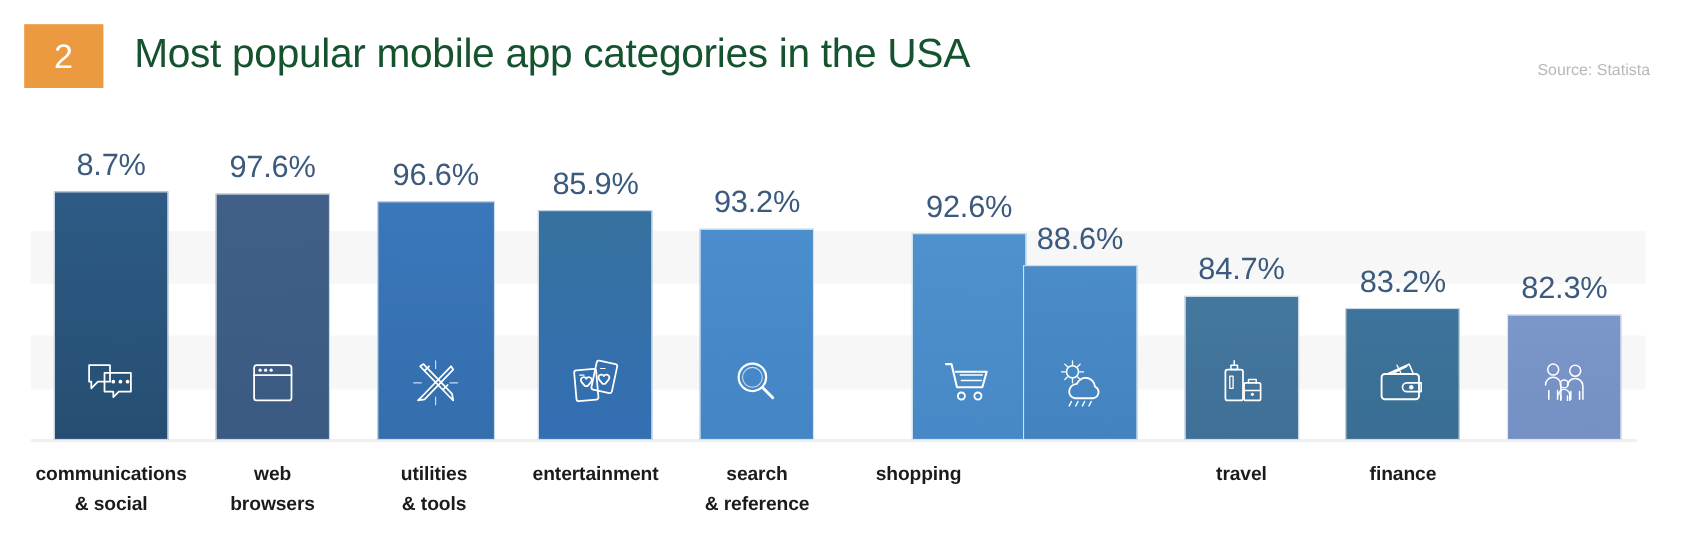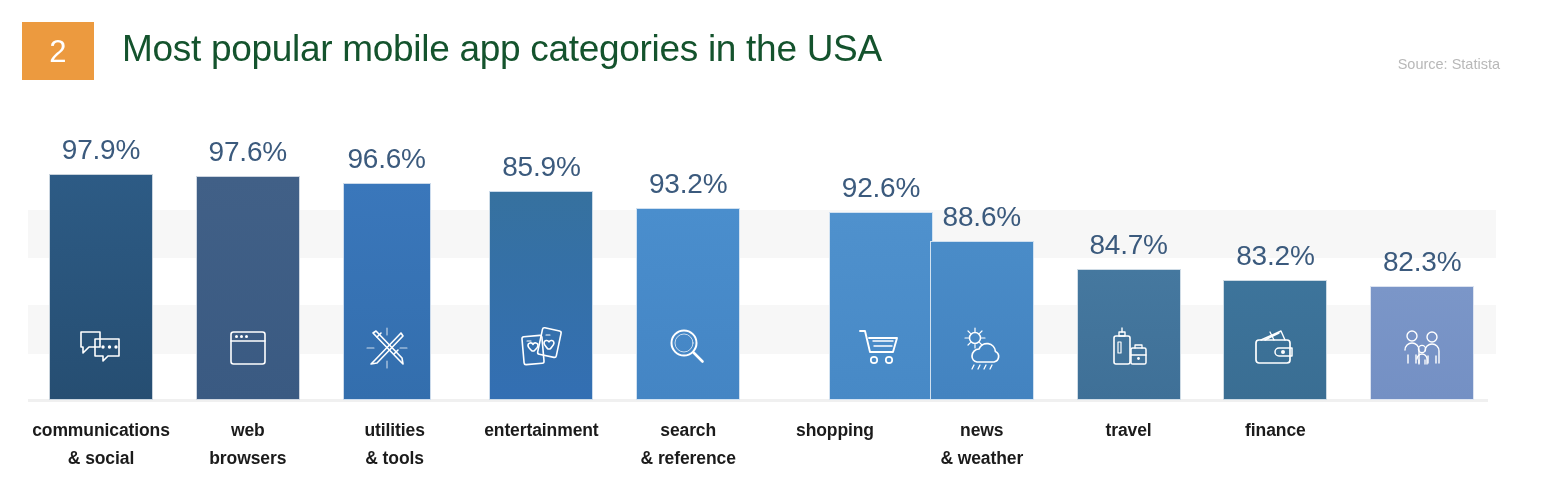--- a/index.html
+++ b/index.html
@@ -170,21 +170,21 @@
   <div id="source-note">Source: Statista</div>
 </div>
 
 <div id="plot-area">
   <div class="grid-band" id="grid-band-1"></div>
   <div class="grid-band" id="grid-band-2"></div>
   <div id="axis-line"></div>
 
   <div id="bars">
       <div class="bar-group" style="left: 49px; width: 104px;">
-        <div class="bar-value" style="top: 26px;">97.9%</div>
+        <div class="bar-value" style="top: 26px;">8.7%</div>
         <div class="bar-rect" style="top: 66px; height: 226px; background: linear-gradient(rgb(45, 91, 133) 0%, rgb(38, 78, 114) 100%);"></div>
         <div class="bar-icon" style="top: 214px; bottom: auto;">
           <svg width="46" height="42" viewBox="0 0 46 42">
       <path style="fill:none;stroke:#ffffff;stroke-width:1.6;stroke-linecap:round;stroke-linejoin:round" d="M3 5h19v15H11l-6 6v-6H3z"></path>
       <path style="fill:none;stroke:#ffffff;stroke-width:1.6;stroke-linecap:round;stroke-linejoin:round" d="M17 12h24v17H30l-5 5v-5h-8z"></path>
       <circle cx="25" cy="20" r="1.7" fill="#fff"></circle>
             <circle cx="31.5" cy="20" r="1.7" fill="#fff"></circle>
       <circle cx="38" cy="20" r="1.7" fill="#fff"></circle>
     </svg>
         </div>
@@ -195,21 +195,21 @@
         <div class="bar-icon" style="top: 214px; bottom: auto;">
           <svg width="44" height="44" viewBox="0 0 44 44">
       <rect style="fill:none;stroke:#ffffff;stroke-width:1.6;stroke-linecap:round;stroke-linejoin:round" x="5" y="6" width="34" height="32" rx="2.5"></rect>
       <path style="fill:none;stroke:#ffffff;stroke-width:1.6;stroke-linecap:round;stroke-linejoin:round" d="M5 15h34"></path>
       <circle cx="10.5" cy="10.5" r="1.5" fill="#fff"></circle>
             <circle cx="15.5" cy="10.5" r="1.5" fill="#fff"></circle>
       <circle cx="20.5" cy="10.5" r="1.5" fill="#fff"></circle>
     </svg>
         </div>
       </div>
-      <div class="bar-group" style="left: 342.6px; width: 88px;">
+      <div class="bar-group" style="left: 342.6px; width: 107px;">
         <div class="bar-value" style="top: 35.3333px;">96.6%</div>
         <div class="bar-rect" style="top: 75.3333px; height: 216.667px; background: linear-gradient(rgb(58, 119, 187) 0%, rgb(51, 110, 173) 100%);"></div>
         <div class="bar-icon" style="top: 214px; bottom: auto;">
           <svg width="46" height="46" viewBox="0 0 46 46">
       <path style="fill:none;stroke:#ffffff;stroke-width:1.6;stroke-linecap:round;stroke-linejoin:round" d="M9 8l26 27 4 4-1-6-26-27z"></path>
       <path style="fill:none;stroke:#ffffff;stroke-width:1.6;stroke-linecap:round;stroke-linejoin:round" d="M37 8L11 35l-4 4 6-1L39 11z"></path>
       <path style="fill:none;stroke:#ffffff;stroke-width:1.6;stroke-linecap:round;stroke-linejoin:round" d="M13 12l4-4M30 29l4-4"></path>
       <path style="fill:none;stroke:#ffffff;stroke-width:1.6;stroke-linecap:round;stroke-linejoin:round;stroke-width:1.1;opacity:.75" d="M23 3v7M23 36v7M3 23h7M36 23h7"></path>
     </svg>
         </div>
@@ -307,16 +307,15 @@
     </div>
 </div>
 
 <div id="category-labels">
     <div class="cat-label" style="left: 23px; width: 156px;"><span>communications</span><span class="line2">&amp; social</span></div>
     <div class="cat-label" style="left: 169.8px; width: 156px;"><span>web</span><span class="line2">browsers</span></div>
     <div class="cat-label" style="left: 316.6px; width: 156px;"><span>utilities</span><span class="line2">&amp; tools</span></div>
     <div class="cat-label" style="left: 463.4px; width: 156px;"><span>entertainment</span></div>
     <div class="cat-label" style="left: 610.2px; width: 156px;"><span>search</span><span class="line2">&amp; reference</span></div>
     <div class="cat-label" style="left: 757px; width: 156px;"><span>shopping</span></div>
-    <div class="cat-label" style="left: 903.8px; width: 156px;"><span>news</span><span class="line2">&amp; weather</span></div>
     <div class="cat-label" style="left: 1050.6px; width: 156px;"><span>travel</span></div>
     <div class="cat-label" style="left: 1197.4px; width: 156px;"><span>finance</span></div>
   </div>
 
 </body></html>

